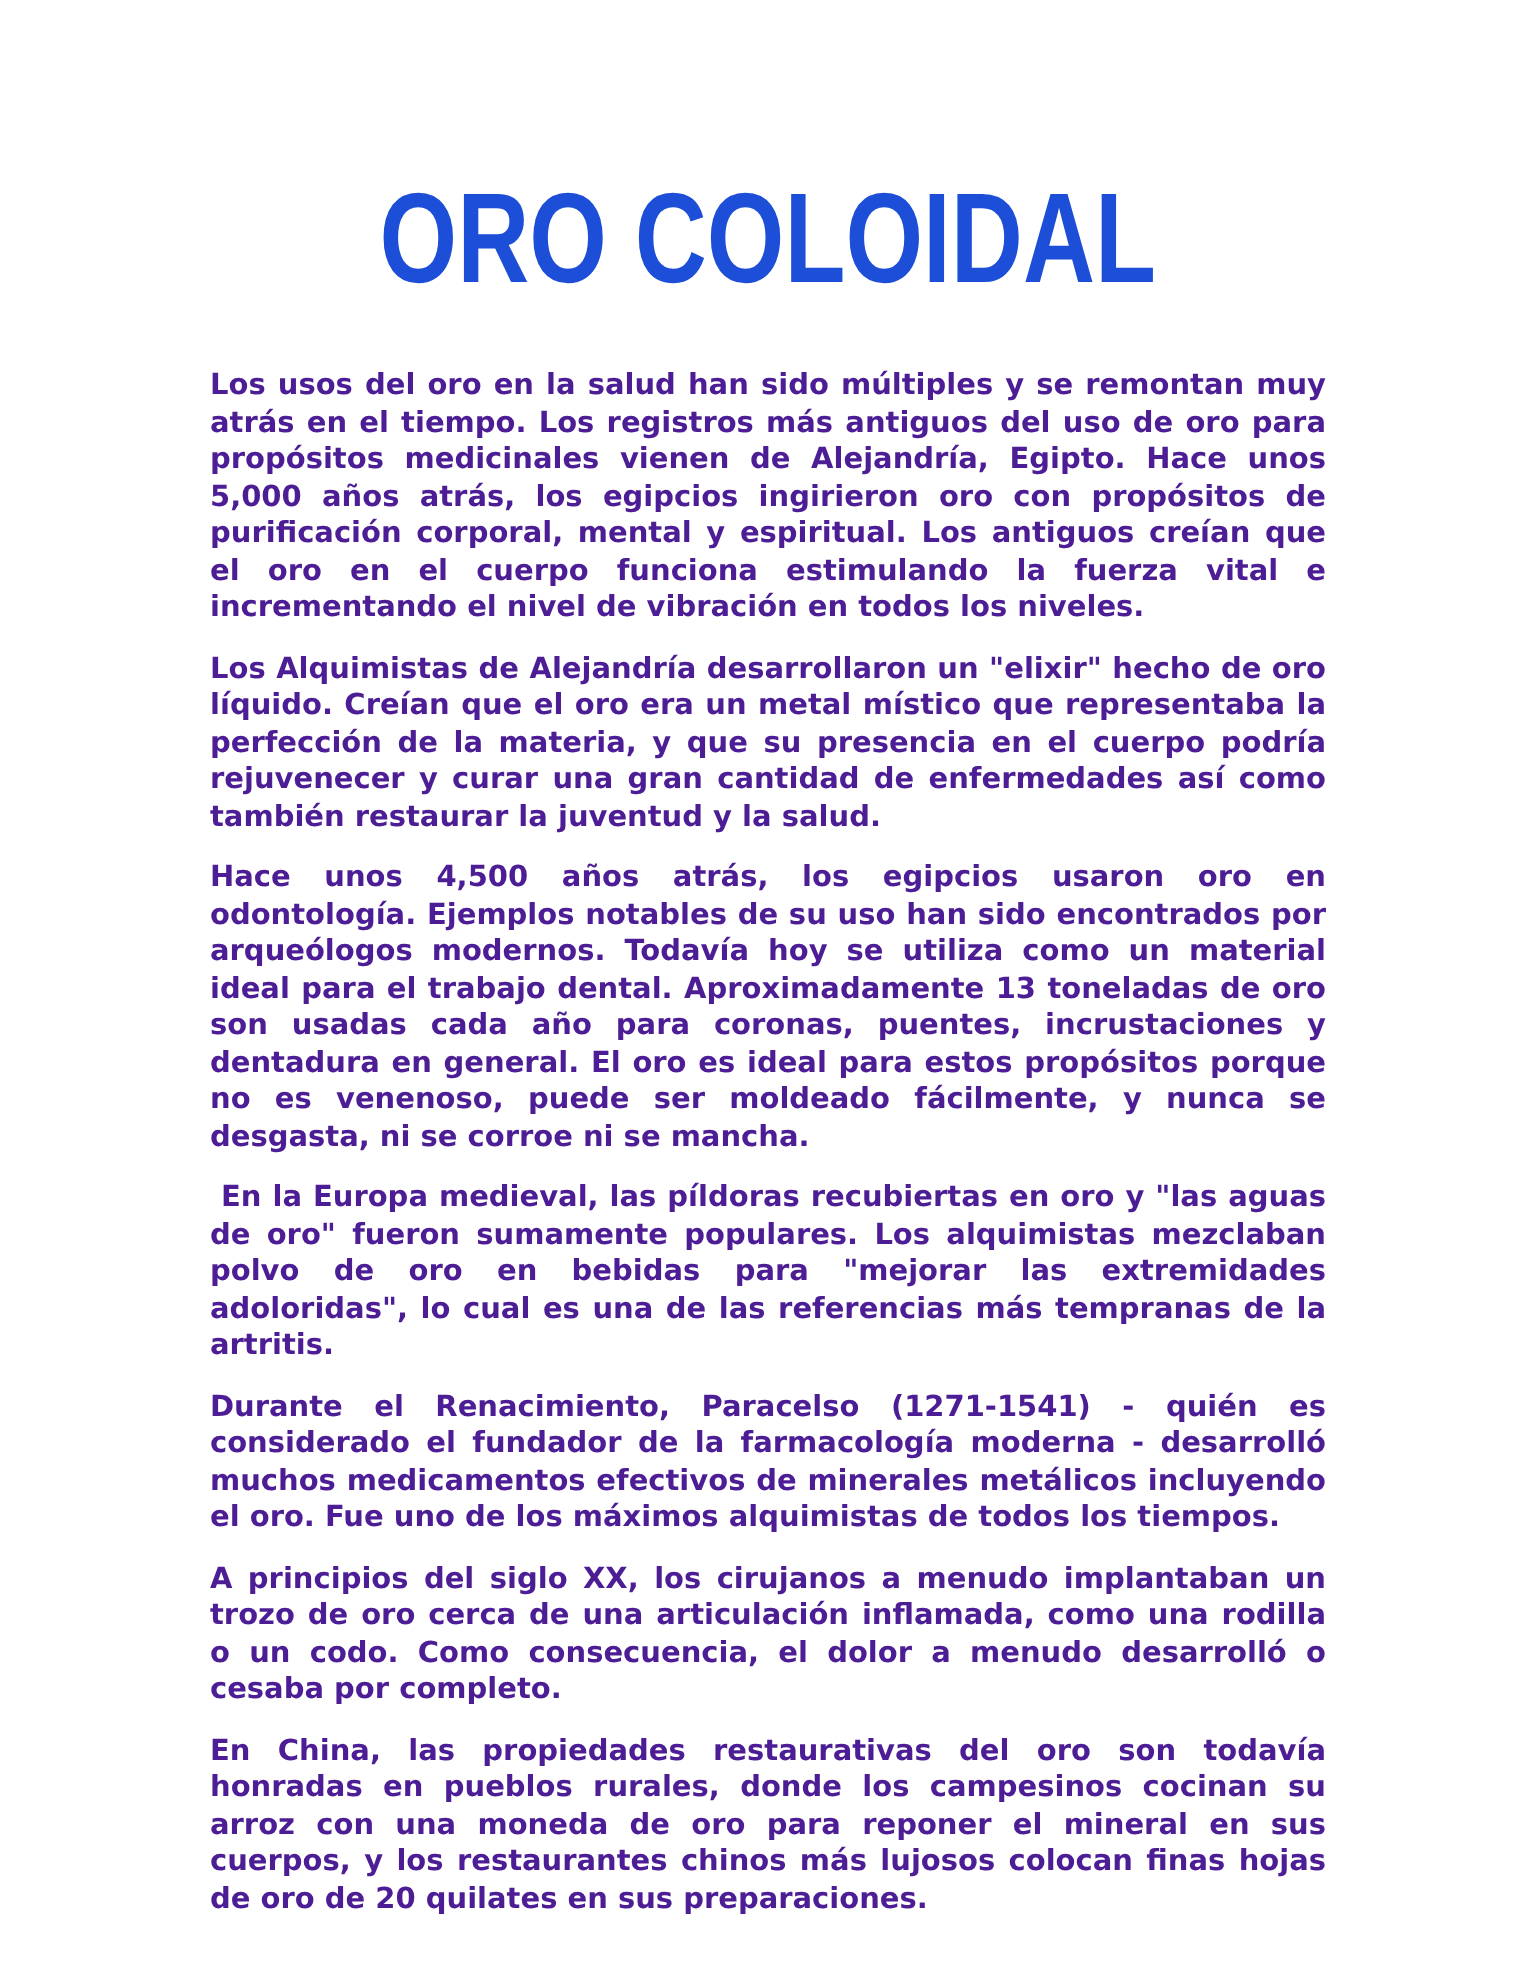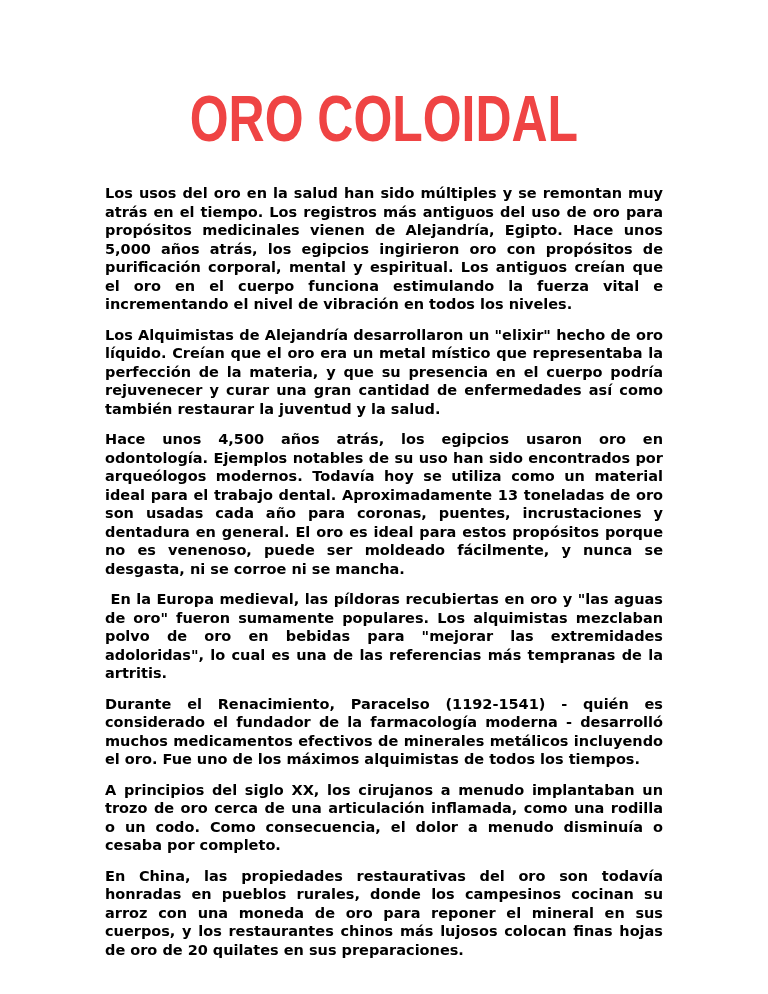--- a/index.html
+++ b/index.html
@@ -17,47 +17,47 @@
     padding: 86px 105px 0 105px;
     color: #000000;
   }
   h1.doc-title {
     margin: 0 0 32px 0;
     text-align: center;
     font-family: "Liberation Sans", sans-serif;
     font-weight: 700;
     font-size: 64px;
     line-height: 66px;
-    color: #ef4444;
+    color: #1d4ed8;
     white-space: nowrap;
   }
   h1.doc-title .title-inner {
     display: inline-block;
     transform: scaleX(0.78);
     transform-origin: center;
   }
   .doc-body p {
     margin: 0 0 12px 0;
     font-family: "DejaVu Sans", sans-serif;
     font-weight: 700;
     font-size: 14.5px;
     line-height: 18.5px;
     text-align: justify;
-    color: #000000;
+    color: #4c1d95;
     white-space: pre-wrap;
   }
 </style>
 </head>
 <body>
 
 <div class="page">
   <h1 class="doc-title"><span class="title-inner">ORO COLOIDAL</span></h1>
 
   <div class="doc-body">
     <p>Los usos del oro en la salud han sido múltiples y se remontan muy atrás en el tiempo. Los registros más antiguos del uso de oro para propósitos medicinales vienen de Alejandría, Egipto. Hace unos 5,000 años atrás, los egipcios ingirieron oro con propósitos de purificación corporal, mental y espiritual. Los antiguos creían que el oro en el cuerpo funciona estimulando la fuerza vital e incrementando el nivel de vibración en todos los niveles.</p>
     <p>Los Alquimistas de Alejandría desarrollaron un "elixir" hecho de oro líquido. Creían que el oro era un metal místico que representaba la perfección de la materia, y que su presencia en el cuerpo podría rejuvenecer y curar una gran cantidad de enfermedades así como también restaurar la juventud y la salud.</p>
     <p>Hace unos 4,500 años atrás, los egipcios usaron oro en odontología. Ejemplos notables de su uso han sido encontrados por arqueólogos modernos. Todavía hoy se utiliza como un material ideal para el trabajo dental. Aproximadamente 13 toneladas de oro son usadas cada año para coronas, puentes, incrustaciones y dentadura en general. El oro es ideal para estos propósitos porque no es venenoso, puede ser moldeado fácilmente, y nunca se desgasta, ni se corroe ni se mancha.</p>
     <p> En la Europa medieval, las píldoras recubiertas en oro y "las aguas de oro" fueron sumamente populares. Los alquimistas mezclaban polvo de oro en bebidas para "mejorar las extremidades adoloridas", lo cual es una de las referencias más tempranas de la artritis.</p>
-    <p>Durante el Renacimiento, Paracelso (1192-1541) - quién es considerado el fundador de la farmacología moderna - desarrolló muchos medicamentos efectivos de minerales metálicos incluyendo el oro. Fue uno de los máximos alquimistas de todos los tiempos.</p>
-    <p>A principios del siglo XX, los cirujanos a menudo implantaban un trozo de oro cerca de una articulación inflamada, como una rodilla o un codo. Como consecuencia, el dolor a menudo disminuía o cesaba por completo.</p>
+    <p>Durante el Renacimiento, Paracelso (1271-1541) - quién es considerado el fundador de la farmacología moderna - desarrolló muchos medicamentos efectivos de minerales metálicos incluyendo el oro. Fue uno de los máximos alquimistas de todos los tiempos.</p>
+    <p>A principios del siglo XX, los cirujanos a menudo implantaban un trozo de oro cerca de una articulación inflamada, como una rodilla o un codo. Como consecuencia, el dolor a menudo desarrolló o cesaba por completo.</p>
     <p>En China, las propiedades restaurativas del oro son todavía honradas en pueblos rurales, donde los campesinos cocinan su arroz con una moneda de oro para reponer el mineral en sus cuerpos, y los restaurantes chinos más lujosos colocan finas hojas de oro de 20 quilates en sus preparaciones.</p>
   </div>
 </div>
 
 </body></html>

